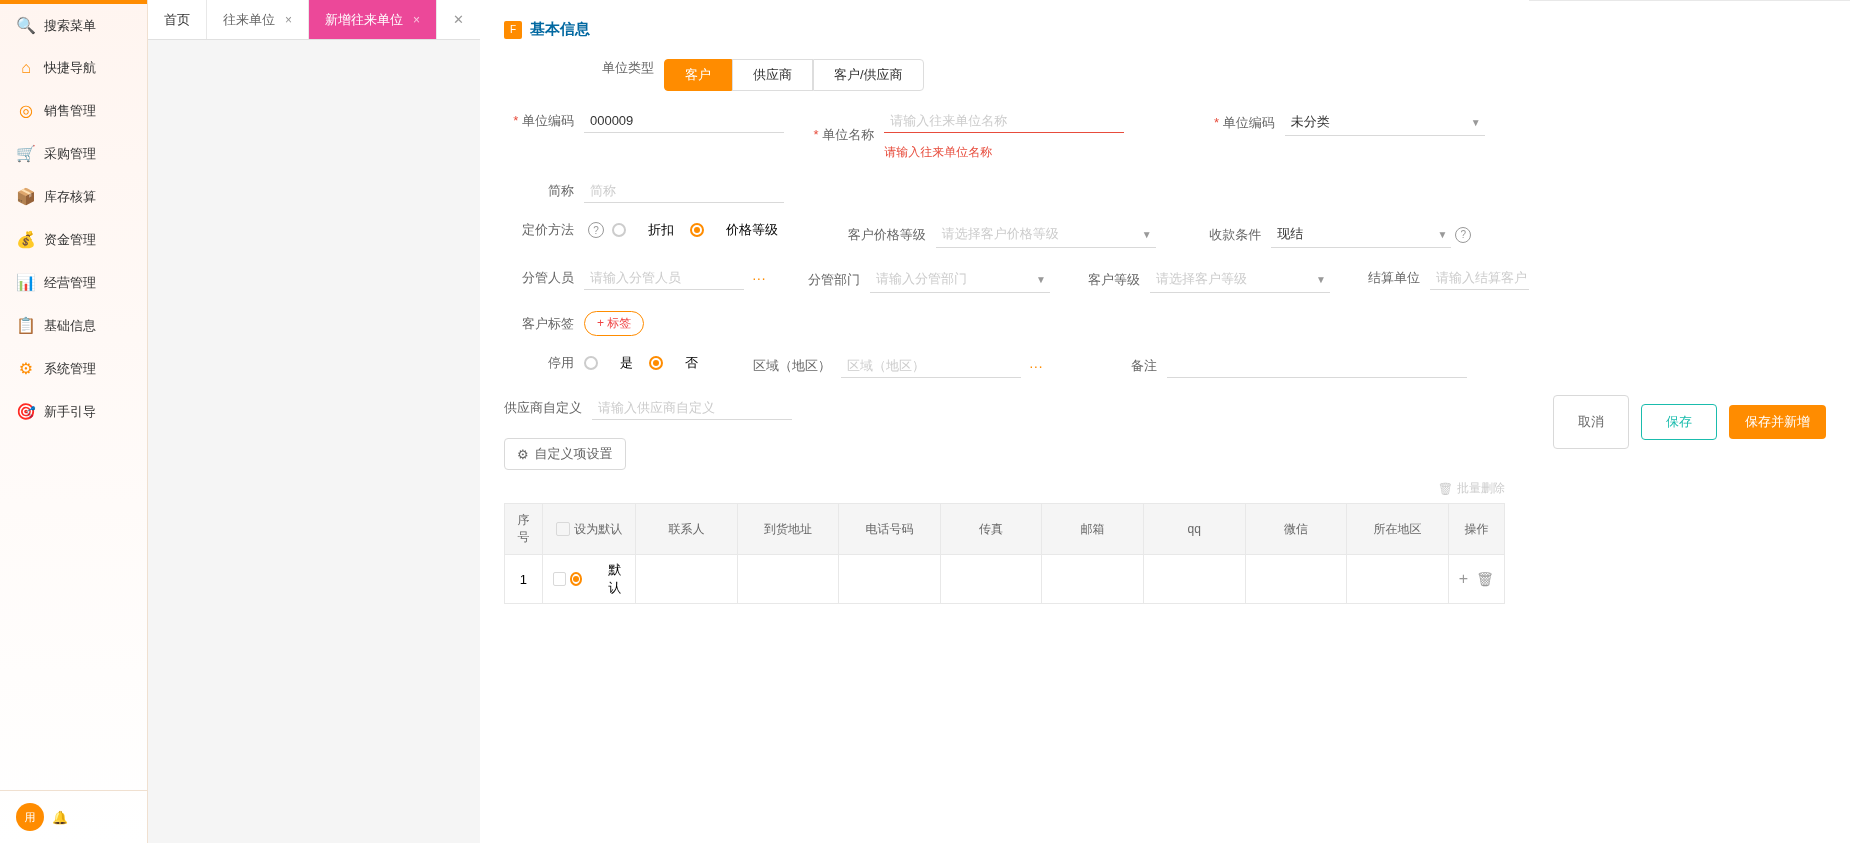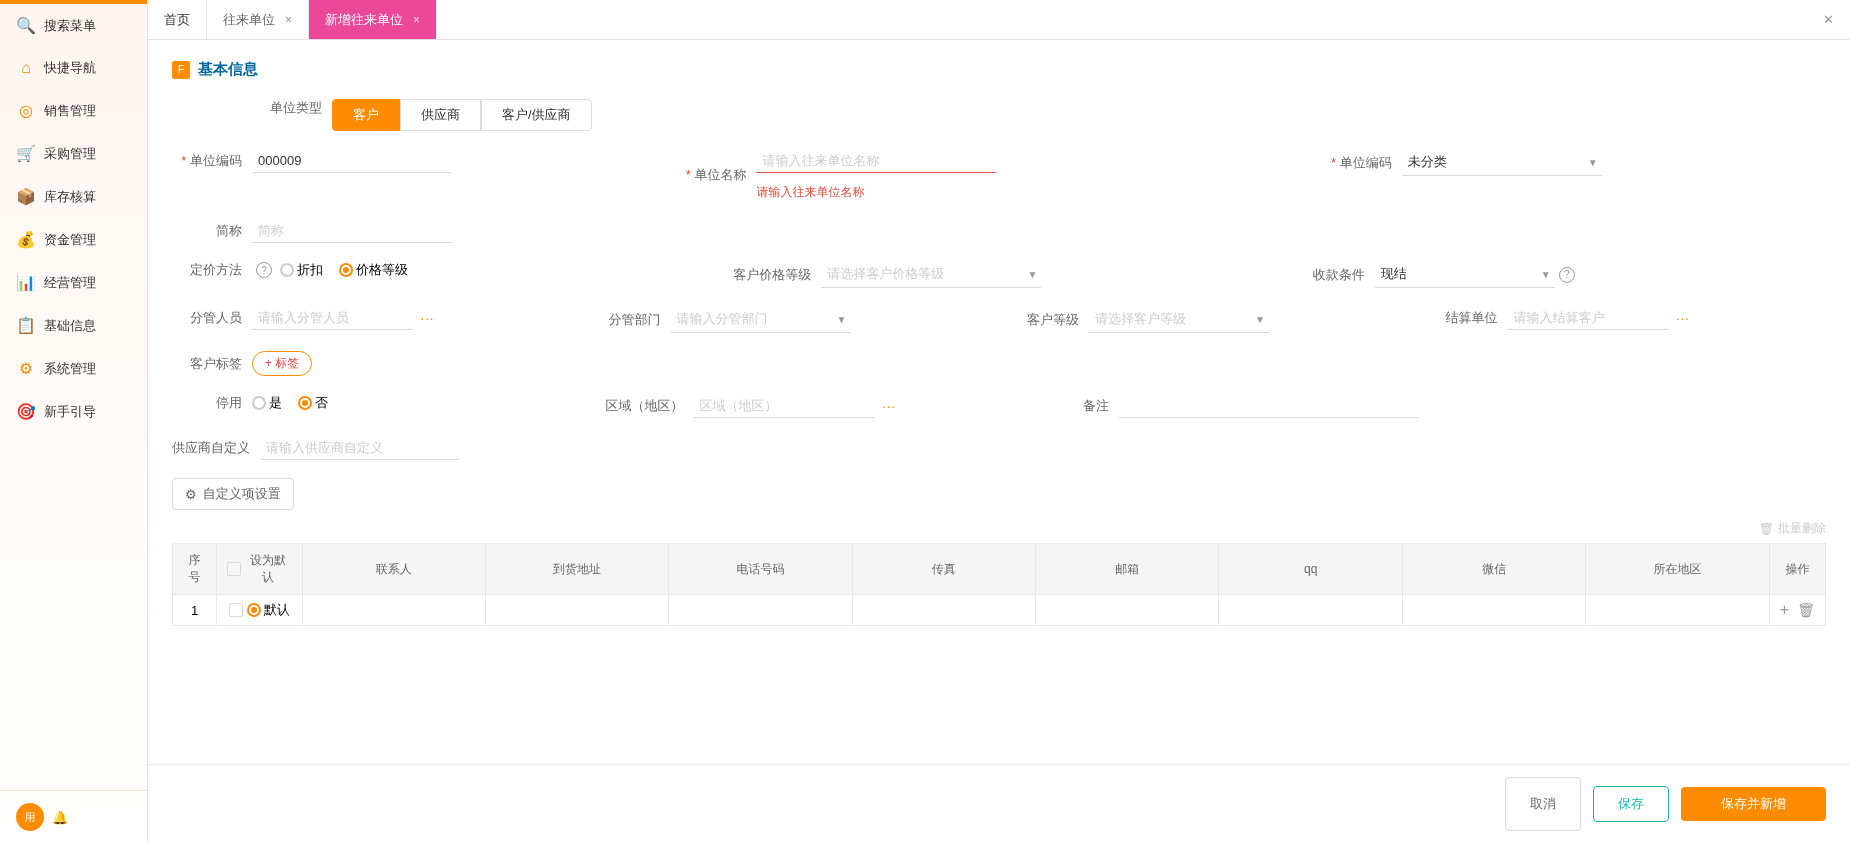--- a/index.html
+++ b/index.html
@@ -42,21 +42,21 @@
       border-radius: 50%;
       background: #ff8c00;
       display: flex; align-items: center; justify-content: center;
       color: white; font-size: 11px;
     }
 
     
     .main {
       flex: 1;
       display: flex;
-      flex-direction: column;
+      flex-direction: row;
       overflow: hidden;
     }
 
     
     .tabs-bar {
       background: #fff;
       display: flex;
       align-items: stretch;
       border-bottom: 1px solid #e0e0e0;
       height: 40px;
@@ -177,21 +177,21 @@
       border-bottom: 1px solid #d9d9d9;
       padding: 4px 0;
       min-width: 160px;
       cursor: pointer;
     }
     .select-text { color: #333; padding: 0 6px; flex: 1; font-size: 13px; }
     .select-placeholder { color: #ccc; padding: 0 6px; flex: 1; font-size: 13px; }
     .select-arrow { color: #999; font-size: 10px; padding-right: 4px; }
 
     .radio-group { display: flex; align-items: center; gap: 16px; }
-    .radio-item { display: flex; align-items: center; gap: 3px; cursor: pointer; }
+    .radio-item { display: flex; align-items: center; gap: 22px; cursor: pointer; }
     .radio-circle {
       width: 14px; height: 14px;
       border-radius: 50%;
       border: 2px solid #ccc;
       display: flex; align-items: center; justify-content: center;
     }
     .radio-circle.checked { border-color: #ff8c00; }
     .radio-circle.checked::after {
       content: '';
       width: 6px; height: 6px;
@@ -309,21 +309,21 @@
       color: #1abcad;
       padding: 8px 24px;
       border-radius: 4px;
       cursor: pointer;
       font-size: 13px;
     }
     .btn-save-new {
       border: none;
       background: #ff8c00;
       color: #fff;
-      padding: 8px 40px;
+      padding: 8px 16px;
       border-radius: 4px;
       cursor: pointer;
       font-size: 13px;
     }
 
     .field-with-error { display: flex; flex-direction: column; gap: 9px; }
   </style>
 </head>
 <body>
 

